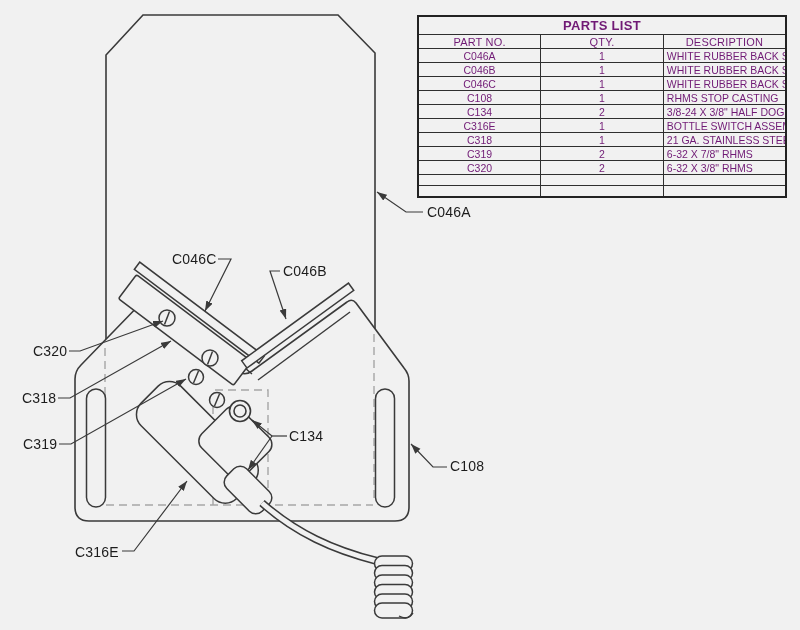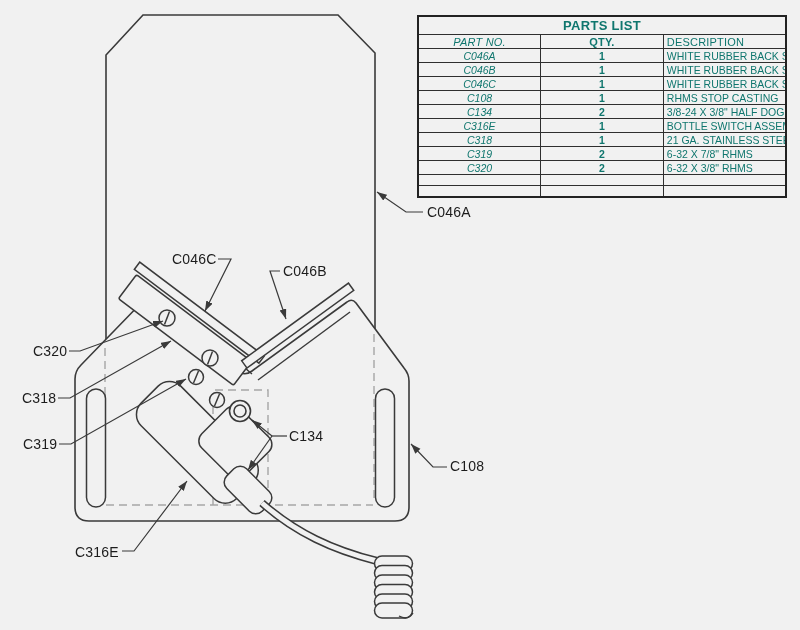--- a/index.html
+++ b/index.html
@@ -10,39 +10,39 @@
     position:relative;
     overflow:hidden;
   }
   .sheet{position:absolute;left:0;top:0;width:800px;height:630px;}
   svg{position:absolute;left:0;top:0;}
   
   .parts-table{
     position:absolute;left:417px;top:15px;width:370px;
     border-collapse:collapse;table-layout:fixed;
     background:transparent;
-    color:#0f766e;
+    color:#701a75;
   }
   .parts-table td,.parts-table th{
     border:1px solid #2e2e2e;
     padding:0 3px;
     font-size:10.5px;
     line-height:12px;
     height:13px;
     overflow:hidden;white-space:nowrap;
   }
   .parts-table{border:2px solid #222;}
   .pt-title th{
     font-size:13px;font-weight:bold;height:17px;text-align:center;letter-spacing:.3px;
   }
   .pt-head td{
     font-size:11px;text-align:center;height:13px;letter-spacing:.2px;
   }
-  .col-part{width:62px;text-align:center;font-style:italic;}
-  .col-qty{width:37px;text-align:center;font-weight:bold;}
+  .col-part{width:62px;text-align:center;}
+  .col-qty{width:37px;text-align:center;}
   .col-desc{text-align:left;padding-left:5px;}
   .pt-empty td{height:10px;}
   text.callout{
     font-family:"Liberation Sans", sans-serif;
     font-size:14px;
     fill:#1c1c1c;
     letter-spacing:.2px;
   }
 </style>
 </head>
@@ -159,21 +159,21 @@
   </svg>
 
   <table class="parts-table">
     <tbody>
       <tr class="pt-title">
         <th colspan="3">PARTS LIST</th>
       </tr>
       <tr class="pt-head">
         <td class="col-part">PART NO.</td>
         <td class="col-qty">QTY.</td>
-        <td class="col-desc" style="text-align:left">DESCRIPTION</td>
+        <td class="col-desc" style="text-align:center">DESCRIPTION</td>
       </tr>
       <tr>
         <td class="col-part">C046A</td>
         <td class="col-qty">1</td>
         <td class="col-desc">WHITE RUBBER BACK STOP MATTE</td>
       </tr>
       <tr>
         <td class="col-part">C046B</td>
         <td class="col-qty">1</td>
         <td class="col-desc">WHITE RUBBER BACK STOP MATTE</td>

